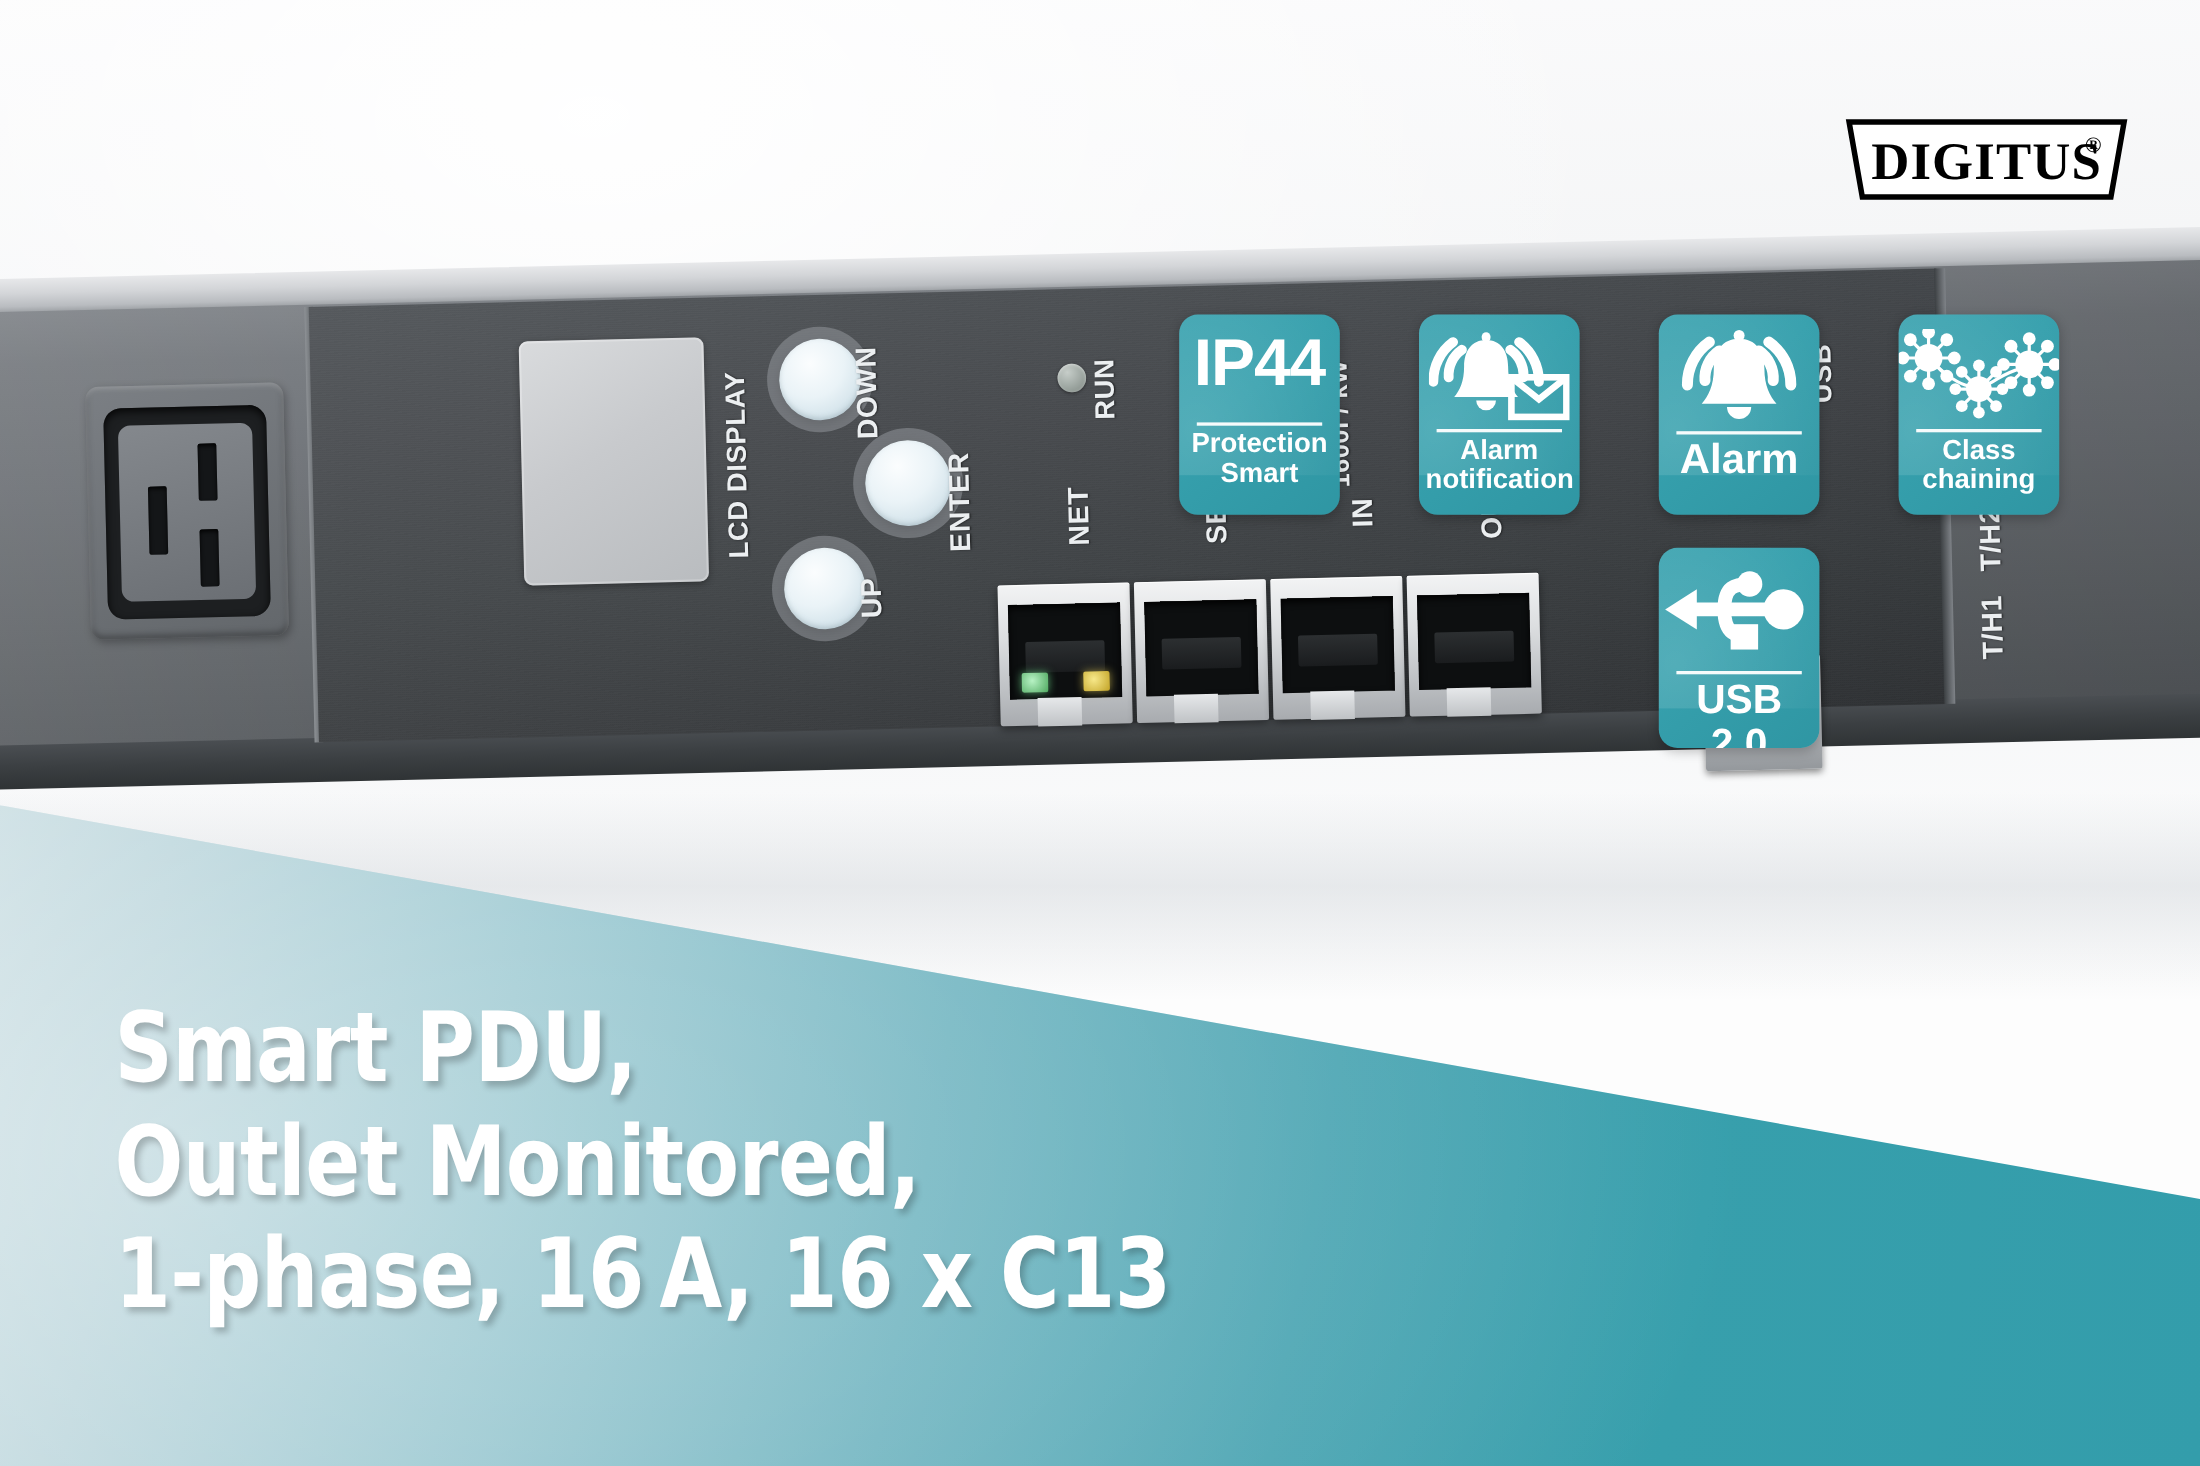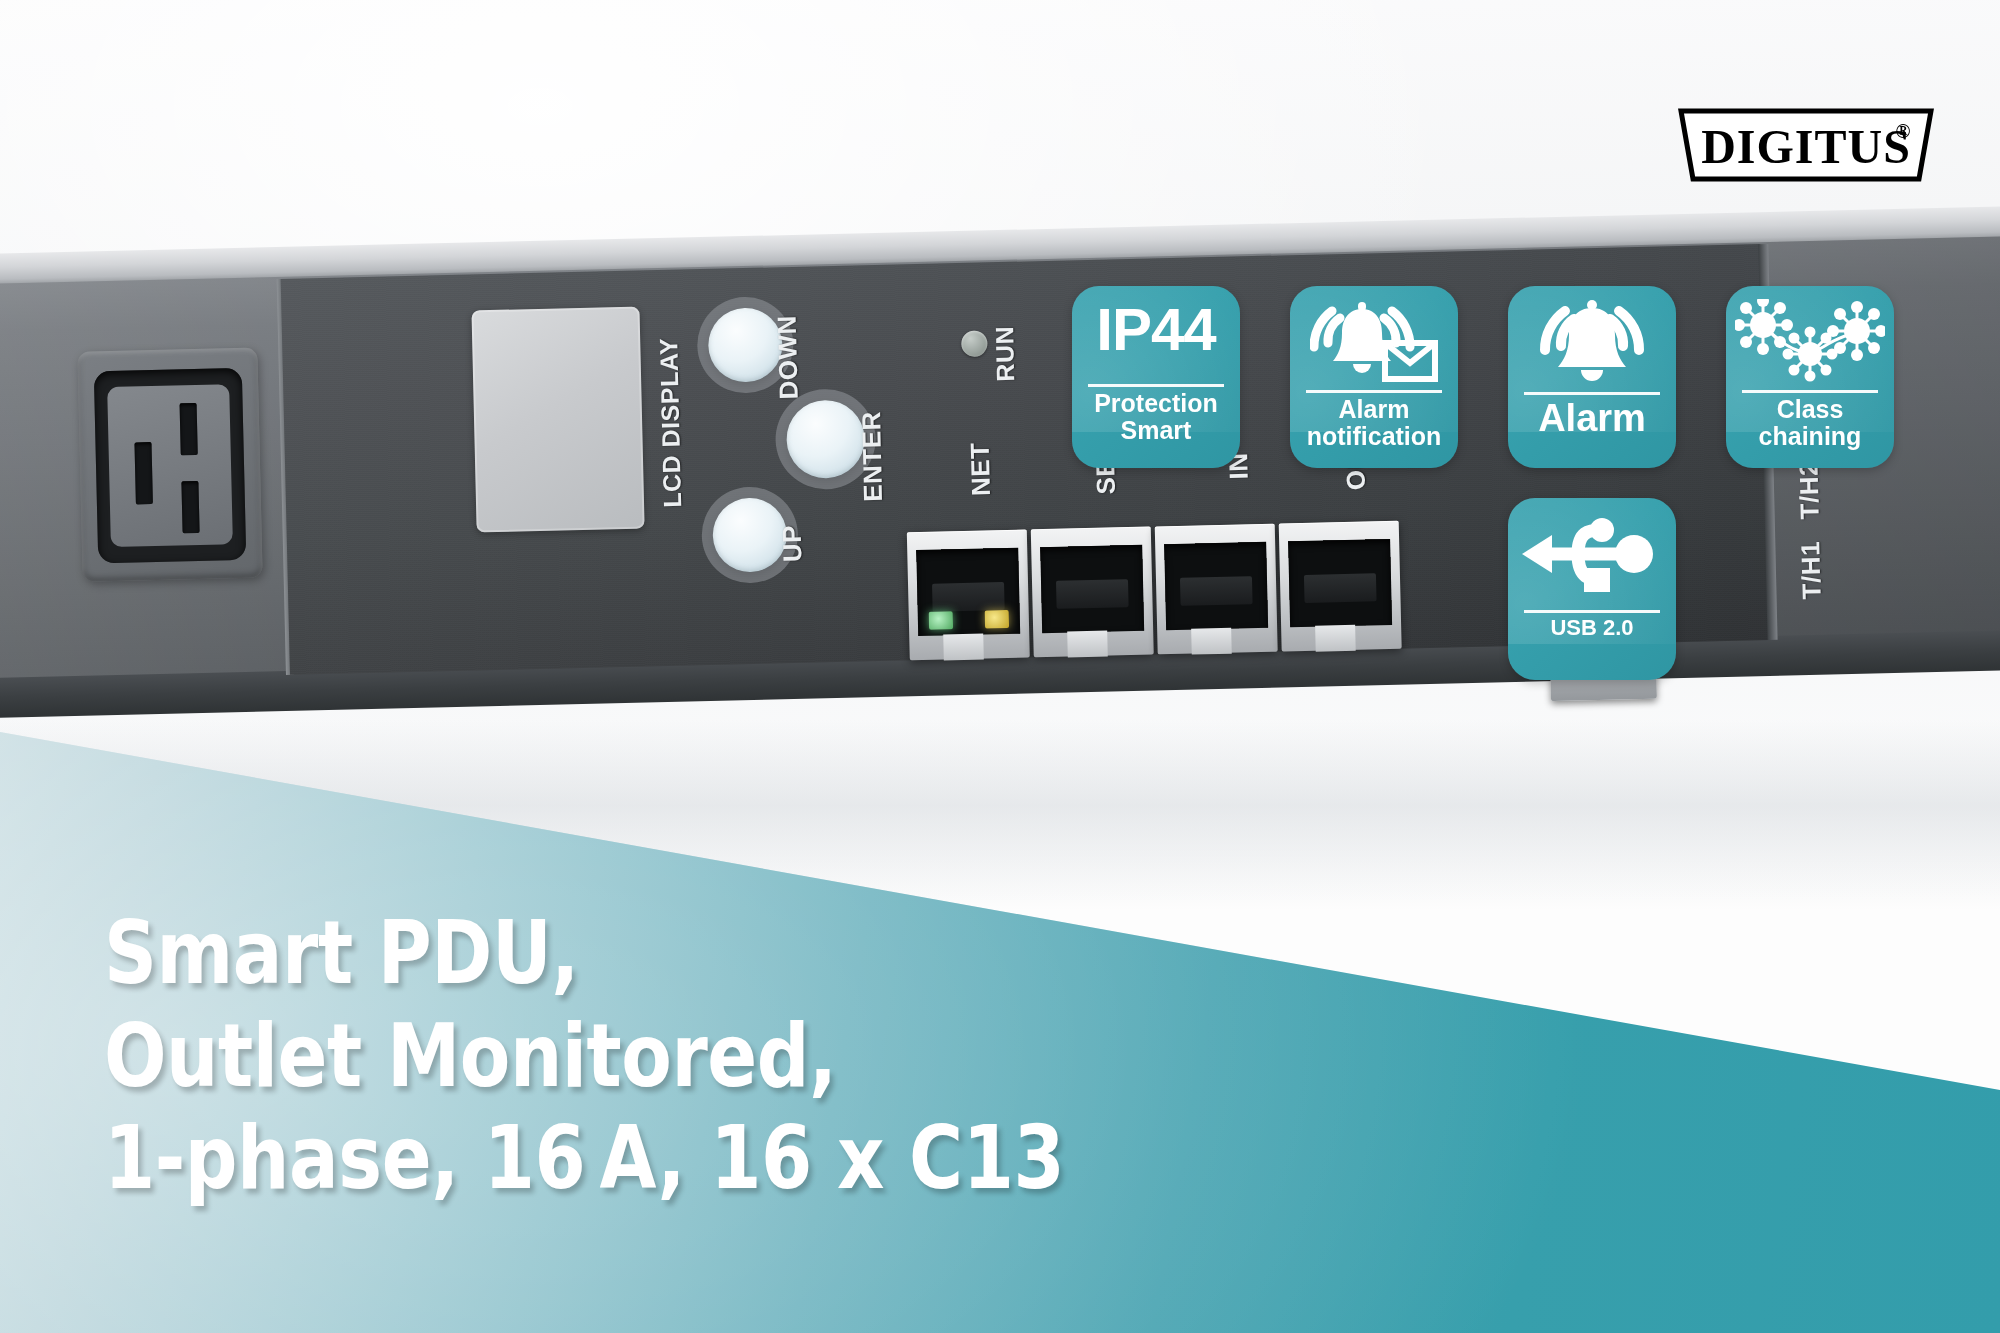--- a/index.html
+++ b/index.html
@@ -226,21 +226,21 @@
 
   
   .logo{
     position:absolute;left:1675px;top:108px;width:262px;height:74px;
   }
   .logo svg{display:block;}
 
   
   .badges{position:absolute;left:0;top:0;width:2000px;height:1333px;}
   .badge{
-    position:absolute;width:168px;height:182px;border-radius:27px;
+    position:absolute;width:146px;height:182px;border-radius:17px;
     background:linear-gradient(140deg,#3ca3b0 0%,#36a0ad 40%,#2f96a3 100%);
     box-shadow:0 3px 10px rgba(0,0,0,.22);
     overflow:hidden;
   }
   .badge:before{
     content:"";position:absolute;left:-50%;top:-70%;width:200%;height:150%;
     background:radial-gradient(ellipse at 30% 85%,rgba(255,255,255,.14) 0%,rgba(255,255,255,0) 58%);
     pointer-events:none;
   }
   .badge .b-icon{
@@ -256,21 +256,21 @@
     white-space:pre-line;
   }
   .badge.ip44 .b-big{
     position:absolute;left:0;right:0;top:14px;
     text-align:center;color:#fff;font-weight:700;font-size:60px;letter-spacing:-1px;line-height:1;
   }
   .badge.ip44 .b-rule{top:98px;}
   .badge.ip44 .b-text{top:104px;}
   .badge.usb .b-icon{top:4px;height:104px;}
   .badge.usb .b-rule{top:112px;}
-  .badge.usb .b-text{top:118px;font-size:22px;}
+  .badge.usb .b-text{top:118px;font-size:37px;}
   .badge.alarm .b-rule{top:106px;}
   .badge.alarm .b-text{top:112px;font-size:38px;}
 
   .b-ip44{left:1072px;top:286px;}
   .b-alarmnotif{left:1290px;top:286px;}
   .b-alarm{left:1508px;top:286px;}
   .b-daisy{left:1726px;top:286px;}
   .b-usb{left:1508px;top:498px;}
   .b-toolless{left:1726px;top:498px;}
 </style>

